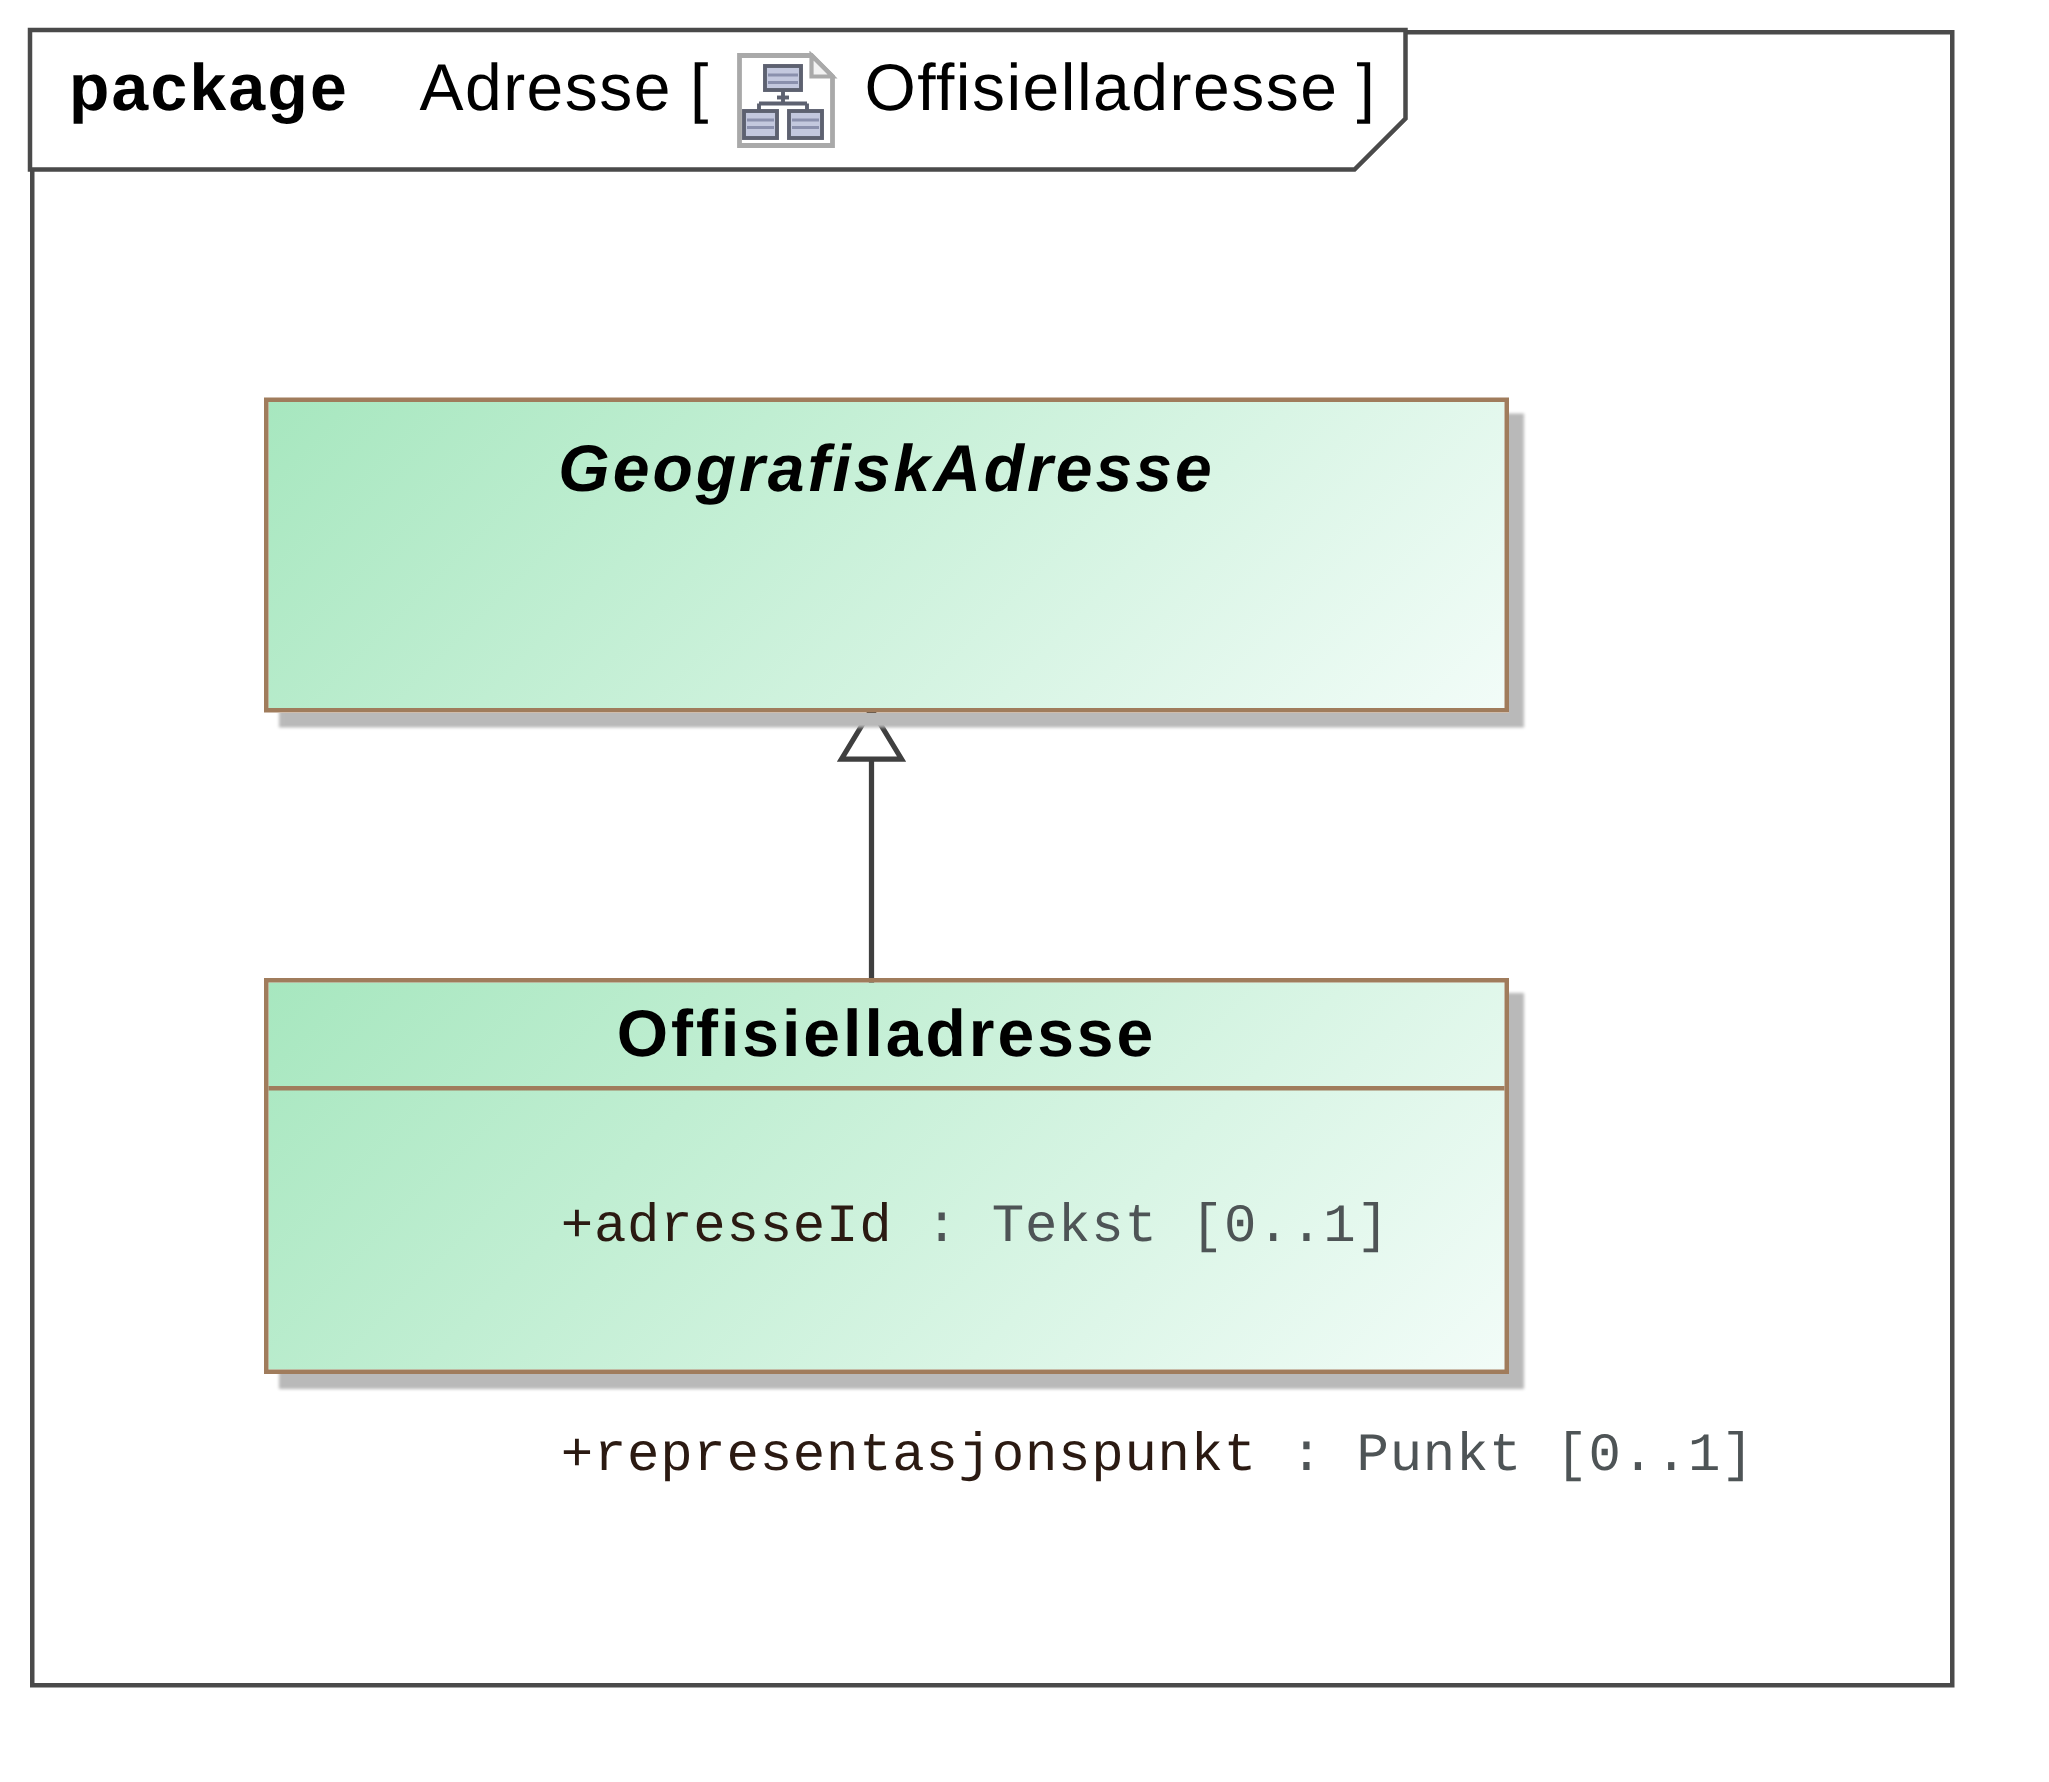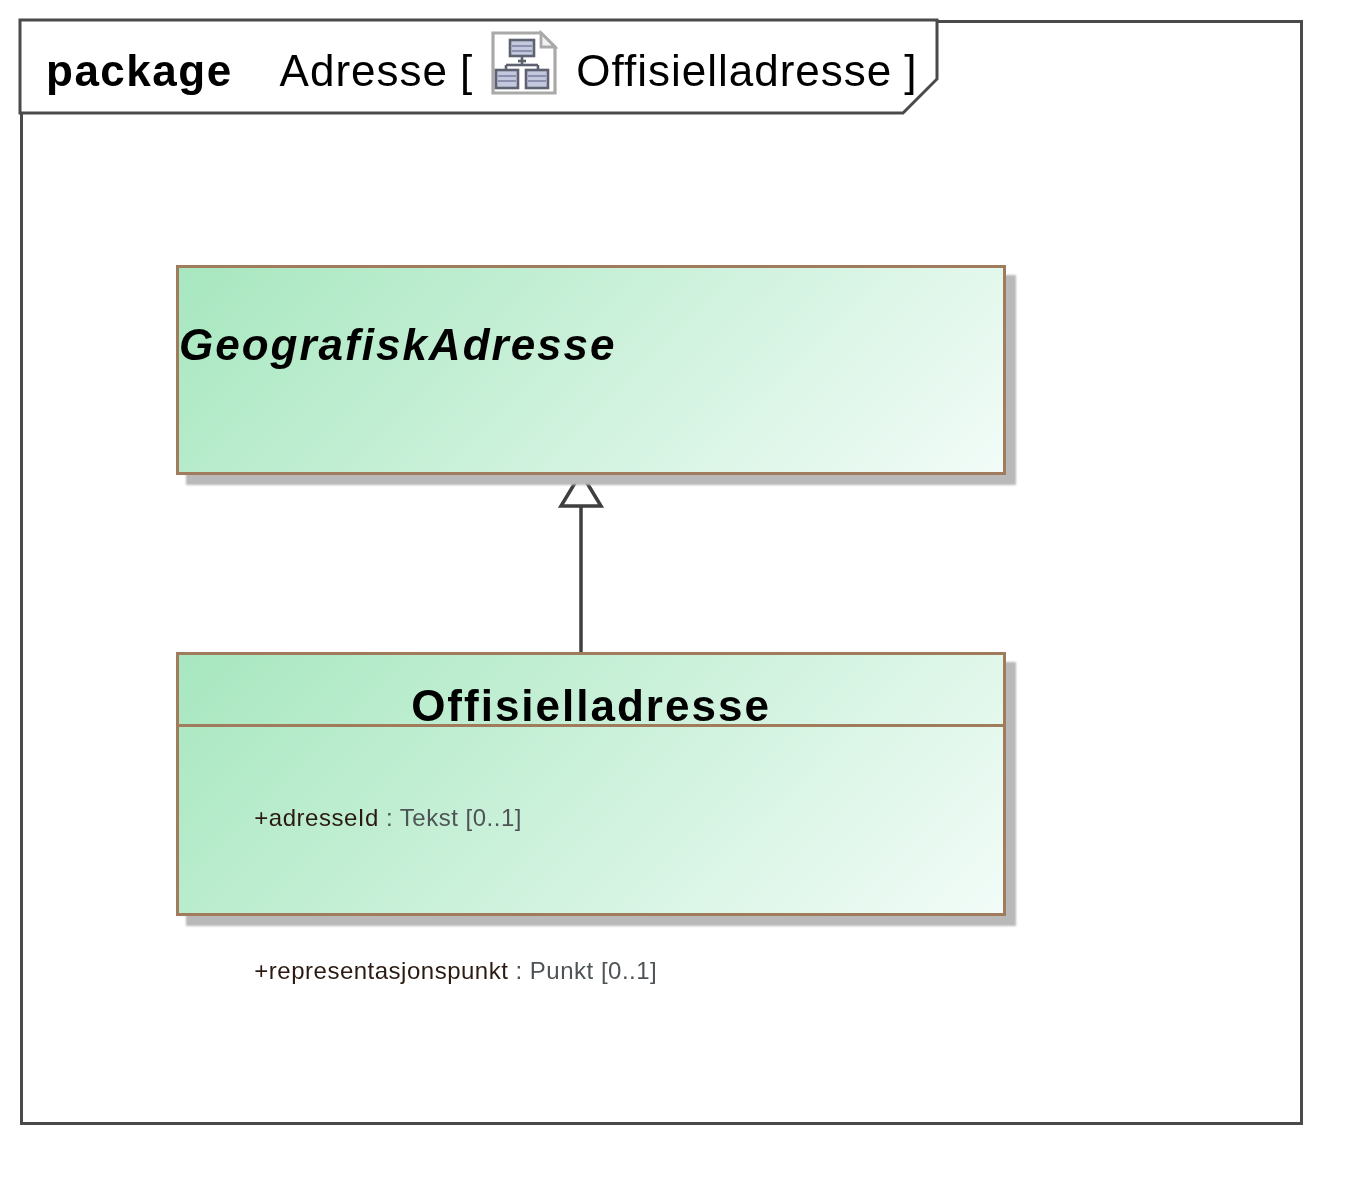--- a/index.html
+++ b/index.html
@@ -29,21 +29,21 @@
   
   .tab-svg {
     position: absolute;
     left: 17px; top: 17px;
   }
   .tab-content {
     position: absolute;
     left: 46px; top: 34px;
     height: 62px;
     display: flex;
-    align-items: flex-end;
+    align-items: flex-start;
     font-size: 44px;
     color: #000000;
     white-space: pre;
   }
   .tab-keyword {
     font-weight: bold;
     letter-spacing: 1.5px;
     margin-right: 26px;
   }
   .tab-pkgname { letter-spacing: 1px; margin-left: 21px; }
@@ -58,45 +58,45 @@
     width: 830px;
     box-sizing: border-box;
     border: 3px solid var(--box-border, #a07c5c);
     background: linear-gradient(135deg, var(--box-fill-start, #a7e7bf) 0%, var(--box-fill-end, #f2fcf8) 100%);
     box-shadow: 10px 10px 2px var(--box-shadow, #b9b9b9);
   }
   .class-geografisk { top: 265px; height: 210px; }
   .class-offisiell  { top: 652px; height: 264px; }
 
   .class-title {
-    text-align: left;
+    text-align: center;
     font-size: 44px;
     font-weight: bold;
     color: var(--title-text, #000000);
     letter-spacing: 2px;
-    margin-top: 32px;
   }
   .class-geografisk .class-title { padding-top: 20px; }
   .class-title.abstract { font-style: italic; }
 
   .class-header {
     height: 69px;
     border-bottom: 3px solid var(--box-border, #a07c5c);
     display: flex;
     align-items: center;
     justify-content: center;
   }
   .class-attrs {
     padding: 14px 18px 0 18px;
   }
   .attr-row {
-    font-size: 24px;
+    font-size: 36px;
     line-height: 51px;
     white-space: pre;
     letter-spacing: 0.5px;
+    font-family: Liberation Mono, monospace;
   }
   .attr-name { color: var(--attr-name, #2b1a12); }
   .attr-type { color: var(--attr-type, #4e5456); }
 
   
   .arrow-svg {
     position: absolute;
     left: 536px; top: 466px;
   }
 </style>

